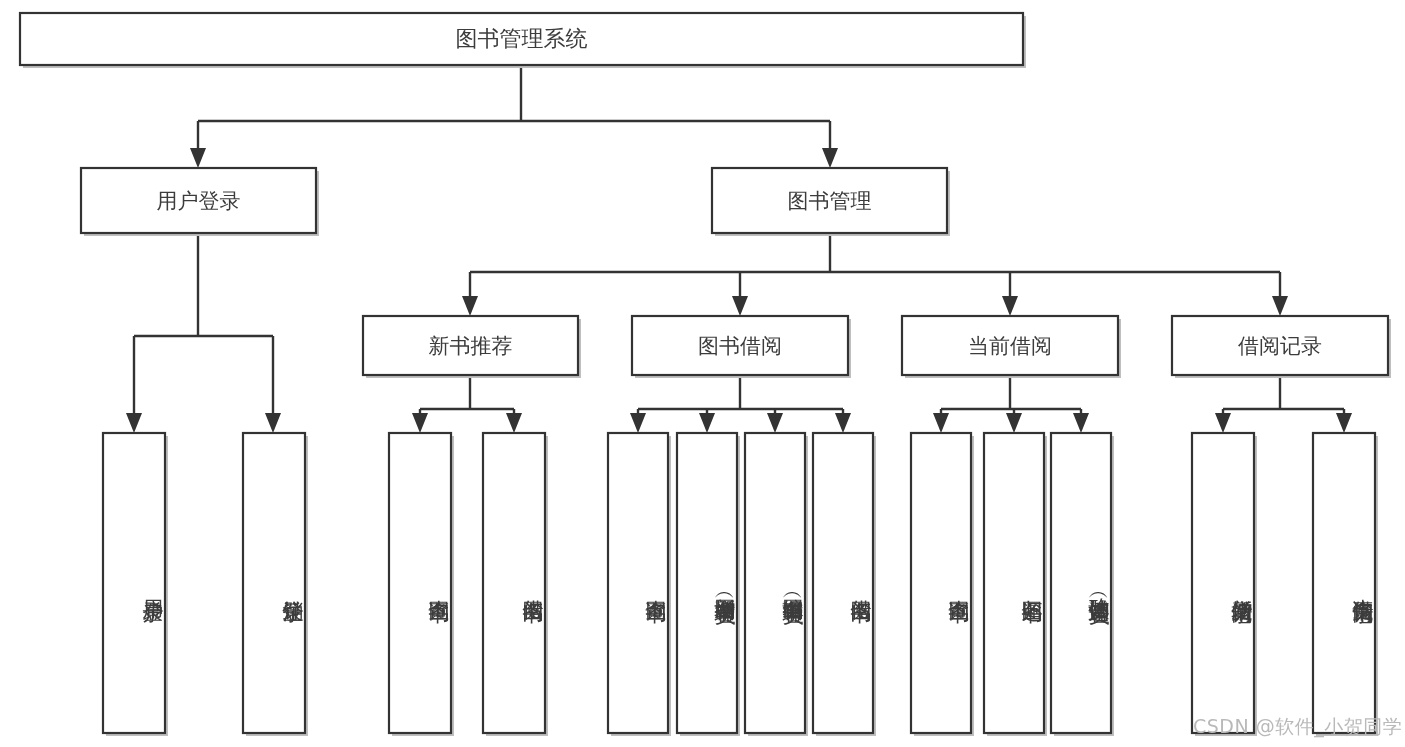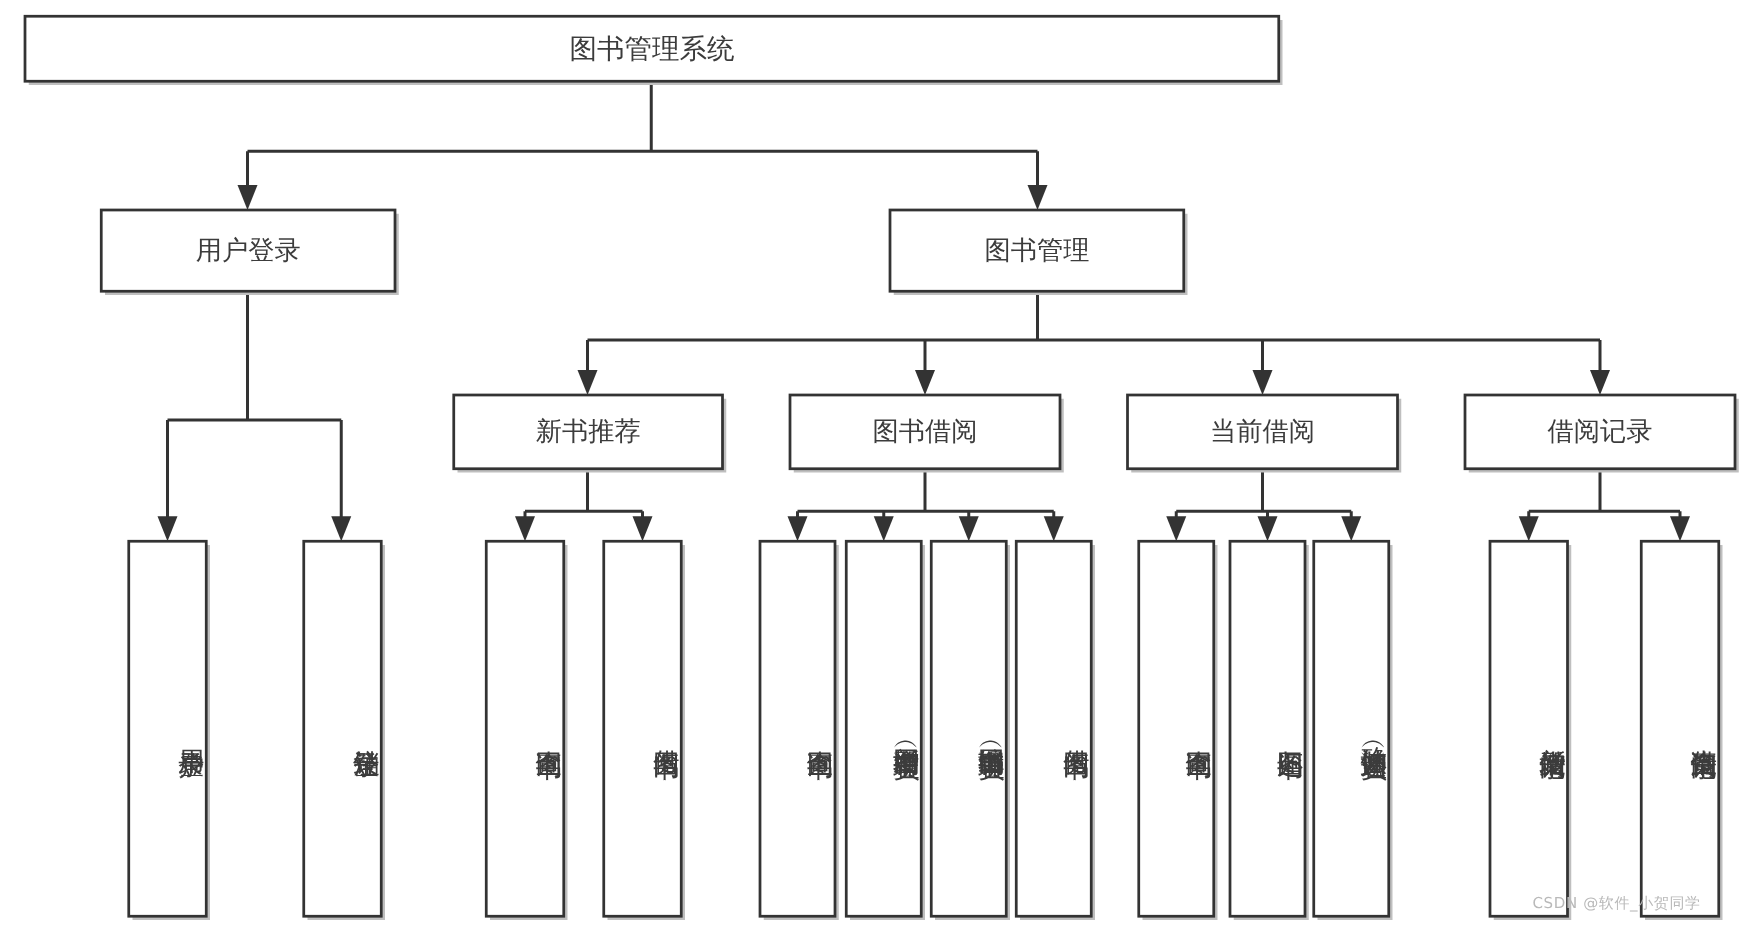--- a/index.html
+++ b/index.html
@@ -73,25 +73,24 @@
     text-align: center;
     white-space: nowrap;
     pointer-events: none;
     display: flex;
     align-items: flex-start;
     justify-content: center;
   }
   .watermark {
     position: absolute;
     font-family: "DejaVu Sans", "Liberation Sans", sans-serif;
-    font-size: 12px;
+    font-size: 19px;
     color: #b9b9b9;
     white-space: nowrap;
     letter-spacing: 0.5px;
-    padding-left: 33px;
   }
 </style>
 </head>
 <body>
 
 <div id="diagram-root">
 
   <svg id="tree-svg" viewBox="0 0 1405 747">
     <g id="connector-layer">
         <path d="M 521 65 L 521 121" class="connector"></path>

